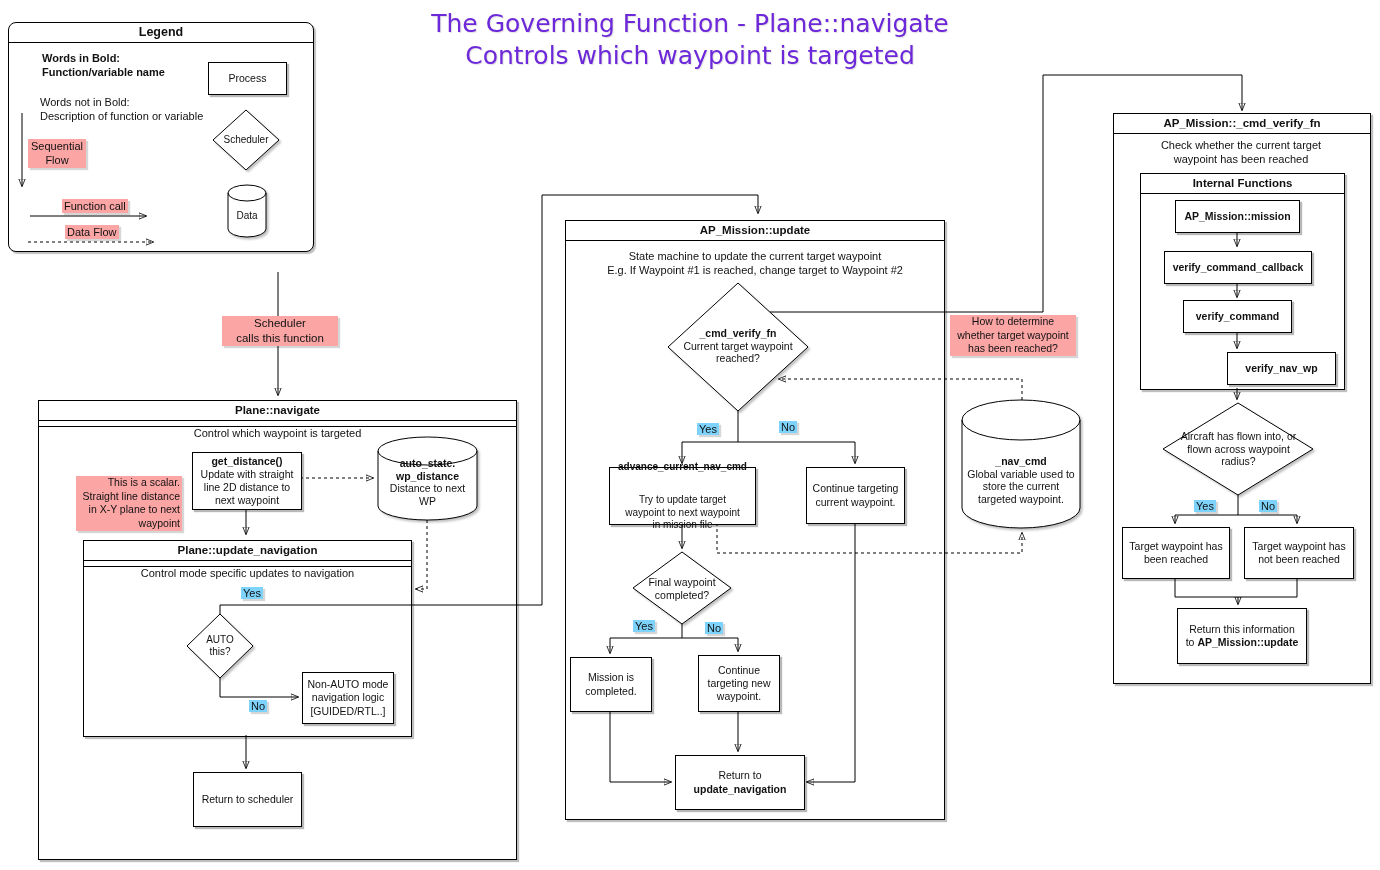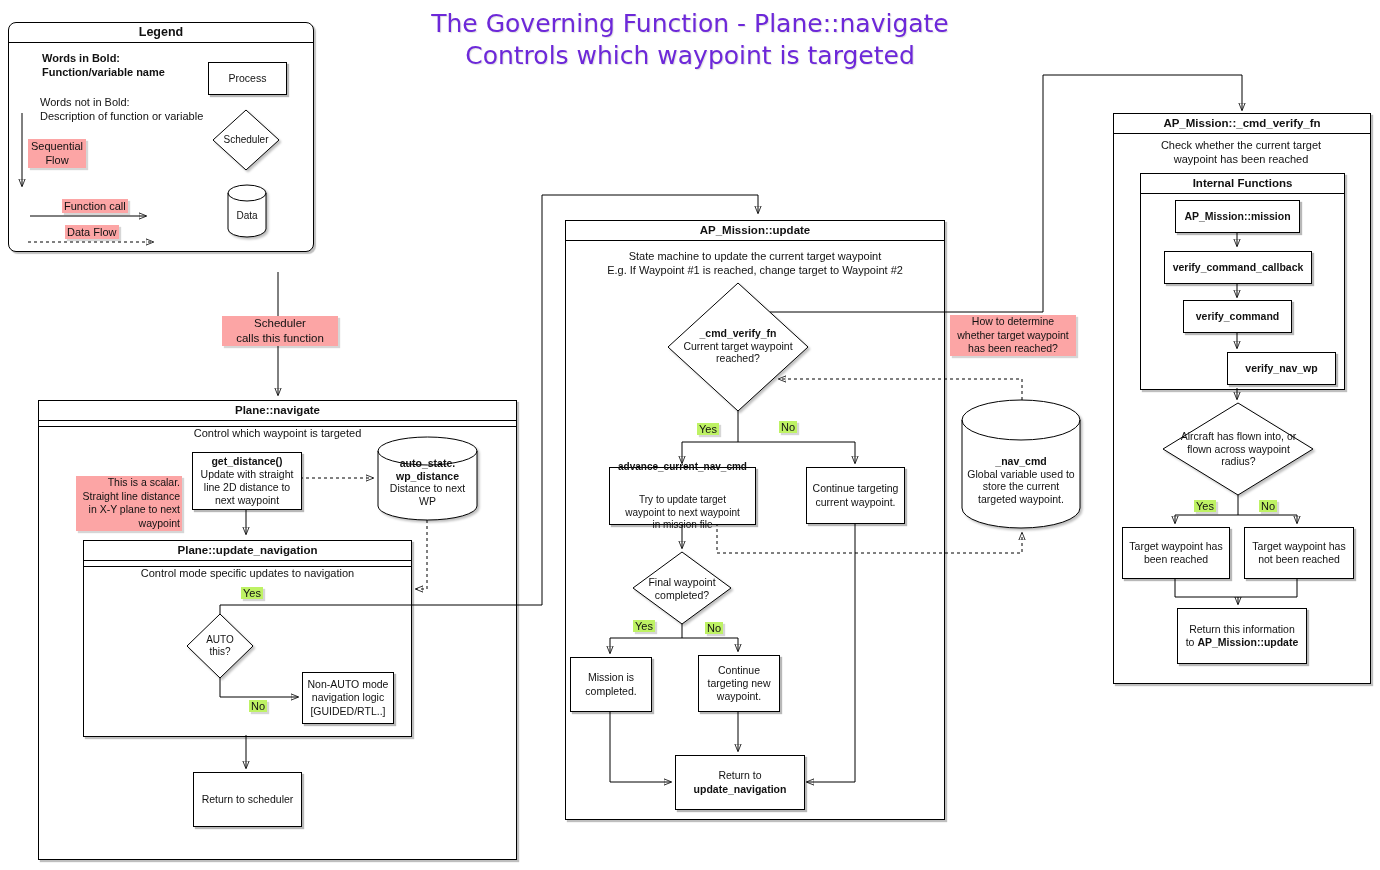--- a/index.html
+++ b/index.html
@@ -17,21 +17,21 @@
   .ctitle2{height:5px;border-bottom:1px solid #000;}
   .sub{position:absolute;z-index:3;font-size:11px;text-align:center;white-space:pre-line;line-height:1.25;}
   .box{position:absolute;z-index:3;background:#fff;border:1px solid #000;
        box-shadow:2px 2px 1px rgba(0,0,0,0.28);display:flex;flex-direction:column;
        justify-content:center;align-items:center;text-align:center;font-size:10.5px;line-height:1.25;}
   .b{font-weight:bold;}
   .lines{white-space:pre-line;}
   .shapetext{position:absolute;z-index:3;text-align:center;font-size:10.5px;line-height:1.2;}
   .flabel{position:absolute;z-index:3;background:#fca5a5;padding:0 2px;text-align:center;
           font-size:11px;line-height:1.3;white-space:pre-line;box-shadow:2px 2px 1px rgba(0,0,0,0.16);}
-  .edge{position:absolute;z-index:4;background:#bef264;padding:0 2px;font-size:11px;
+  .edge{position:absolute;z-index:4;background:#7dd3fc;padding:0 2px;font-size:11px;
         box-shadow:2px 2px 1px rgba(0,0,0,0.16);}
   .pagetitle{position:absolute;left:390px;top:8px;width:600px;z-index:3;text-align:center;
              font-family:"DejaVu Sans",sans-serif;font-size:25px;line-height:32px;color:#6d28d9;
              text-shadow:1px 1px 1px rgba(0,0,0,0.12);}
   .note-left{text-align:left;}
 </style>
 </head>
 <body>
 
 <div id="canvas">

